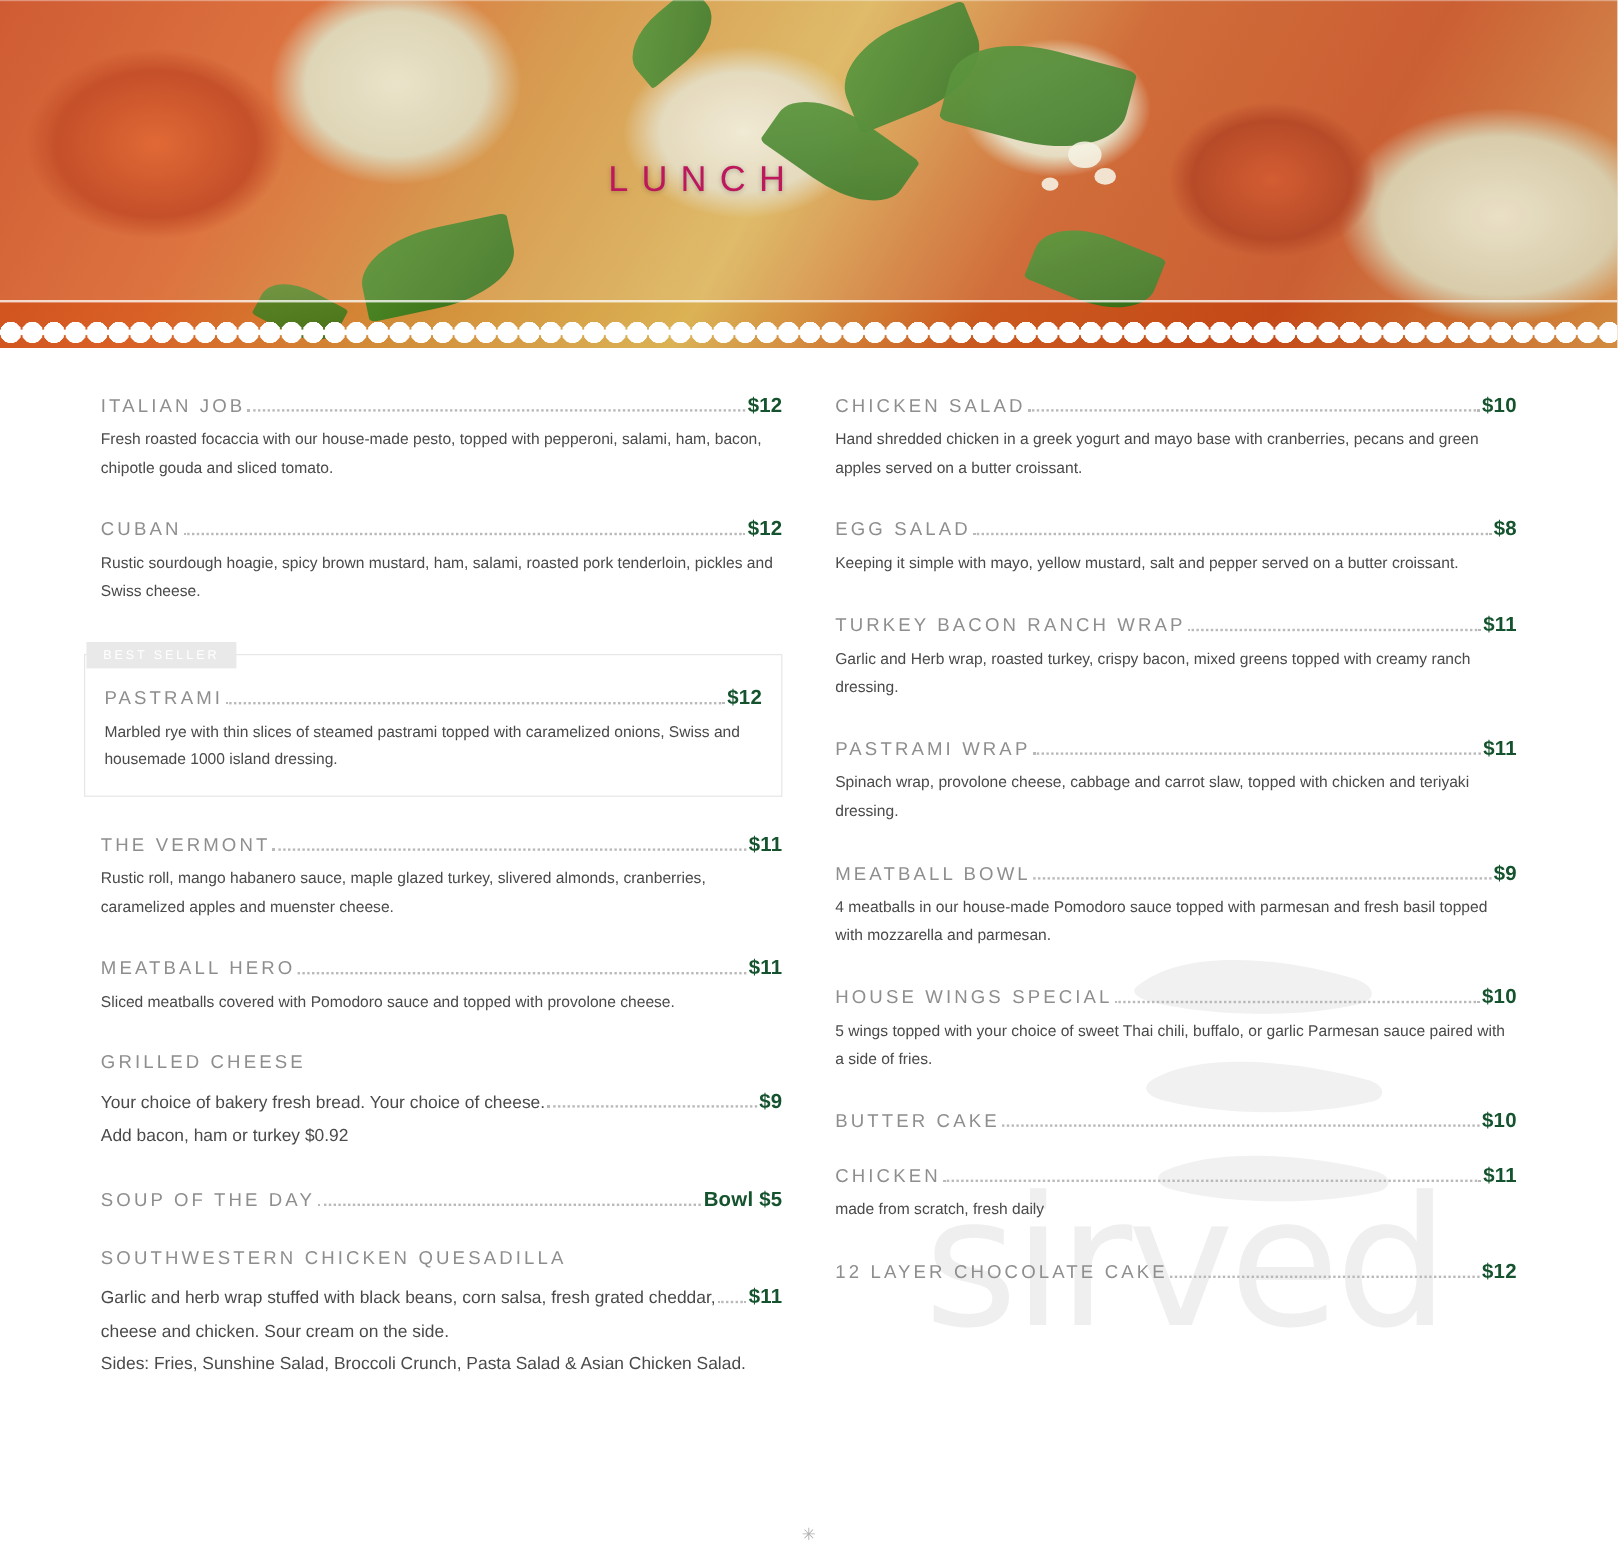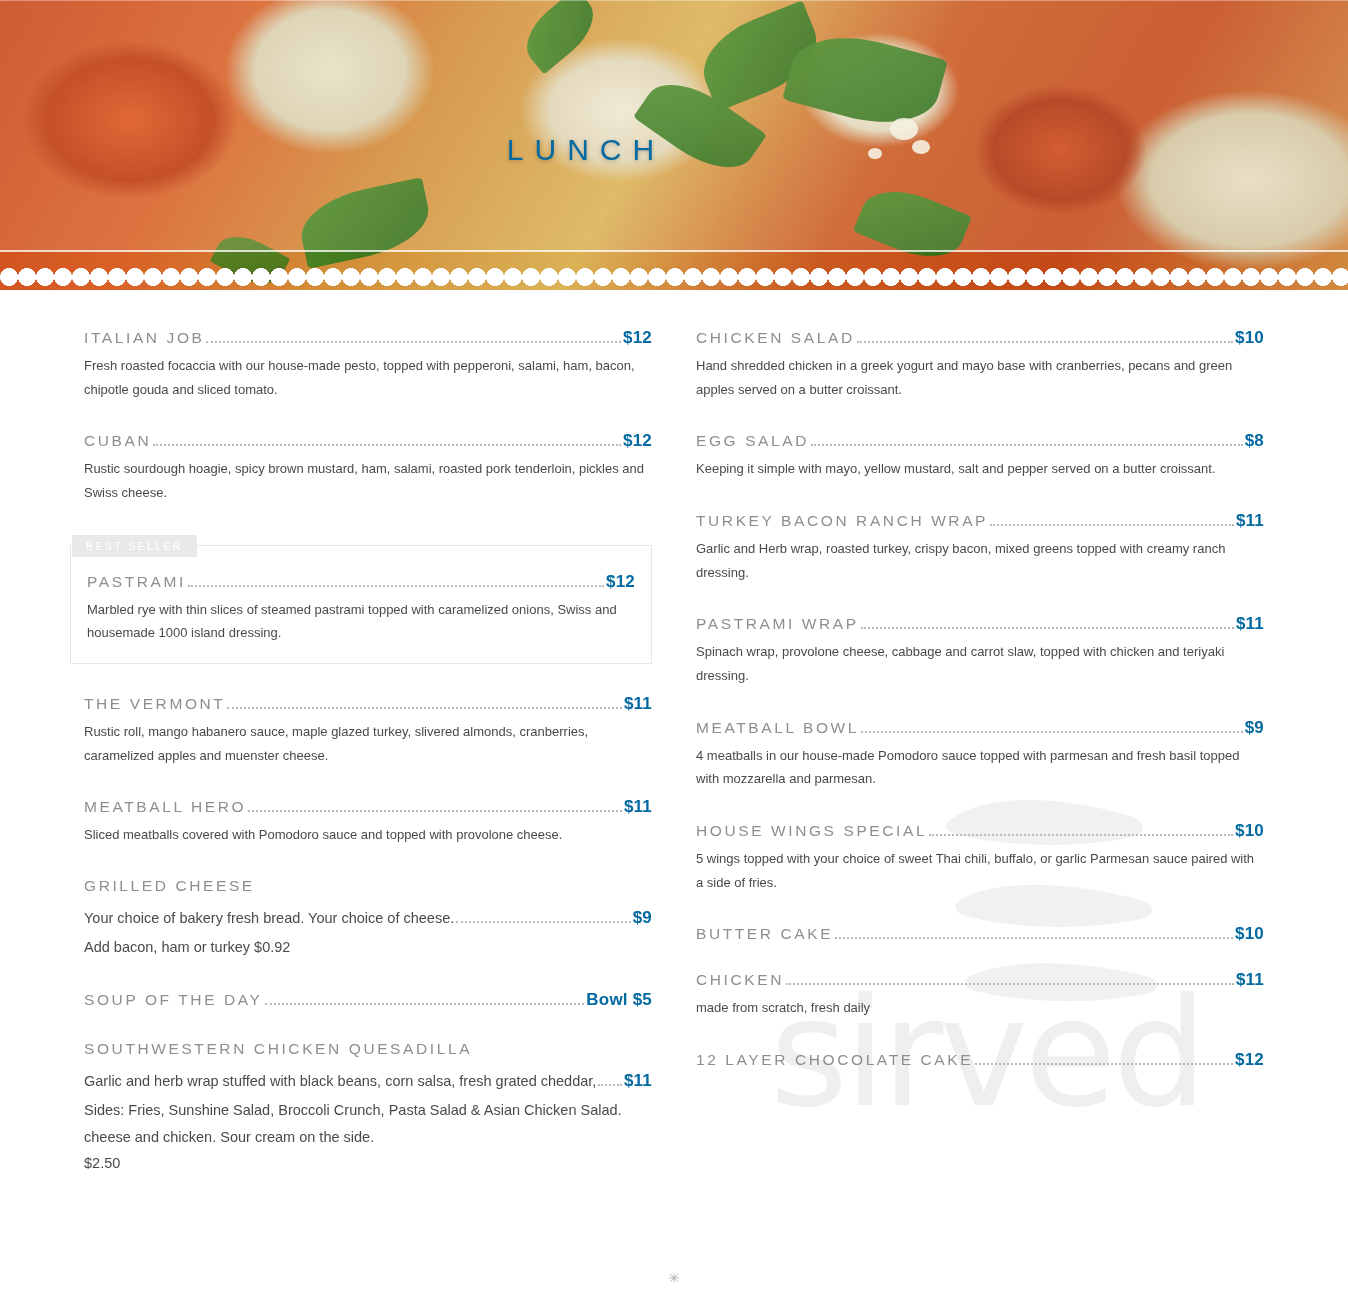--- a/index.html
+++ b/index.html
@@ -66,21 +66,21 @@
     background: rgba(255,255,255,0.12);
     border-top: 1px solid rgba(255,255,255,.35);
     border-bottom: 2px solid rgba(255,255,255,.75);
   }
   .hero-title {
     position: absolute;
     left: 0;
     top: 133px;
     width: 1172px;
     text-align: center;
-    color: #0369a1;
+    color: #be185d;
     font-size: 30px;
     letter-spacing: 11px;
     font-weight: 400;
     text-shadow: 0 1px 4px rgba(0,0,0,.25);
   }
   
   .scallop {
     position: absolute;
     left: 0;
     bottom: 0;
@@ -139,21 +139,21 @@
     white-space: nowrap;
     font-weight: 400;
   }
   .dots {
     flex: 1;
     border-bottom: 2px dotted #b9b9b9;
     margin: 0 2px 5px 2px;
     min-width: 8px;
   }
   .price {
-    color: #0369a1;
+    color: #14532d;
     font-size: 17px;
     font-weight: 700;
     white-space: nowrap;
     letter-spacing: .2px;
   }
   .item-desc {
     margin-top: 6px;
     color: #4a4a4a;
     font-size: 13px;
     line-height: 1.82;
@@ -317,23 +317,22 @@
     <div class="item">
       <div class="item-head">
         <span class="item-name">SOUTHWESTERN CHICKEN QUESADILLA</span>
       </div>
       <div class="desc-with-price">
         <div class="inline-row">
           <span>Garlic and herb wrap stuffed with black beans, corn salsa, fresh grated cheddar,</span>
           <span class="dots"></span>
           <span class="price">$11</span>
         </div>
+        <div>cheese and chicken. Sour cream on the side.</div>
         <div>Sides: Fries, Sunshine Salad, Broccoli Crunch, Pasta Salad &amp; Asian Chicken Salad.</div>
-        <div>cheese and chicken. Sour cream on the side.</div>
-        <div>$2.50</div>
       </div>
     </div>
 
   </div>
 
   <div class="col">
 
     <div class="item">
       <div class="item-head">
         <span class="item-name">CHICKEN SALAD</span>

